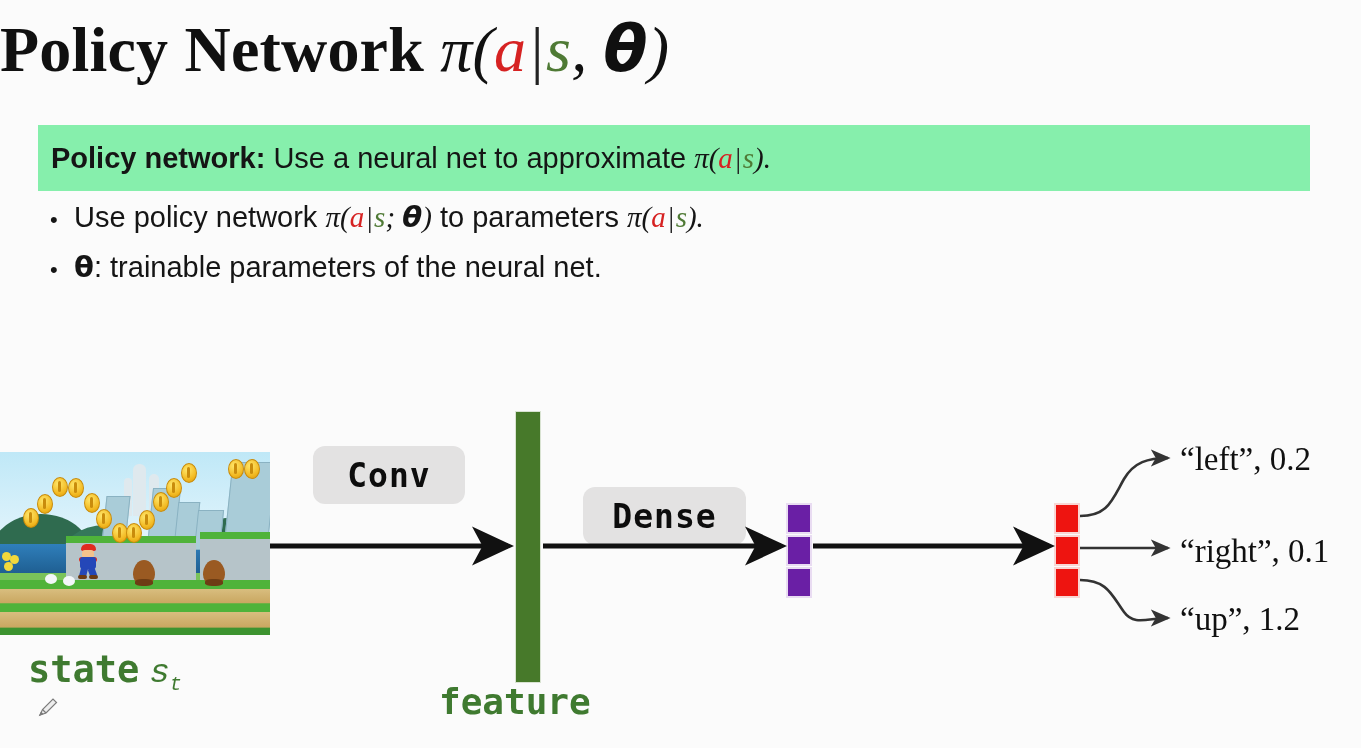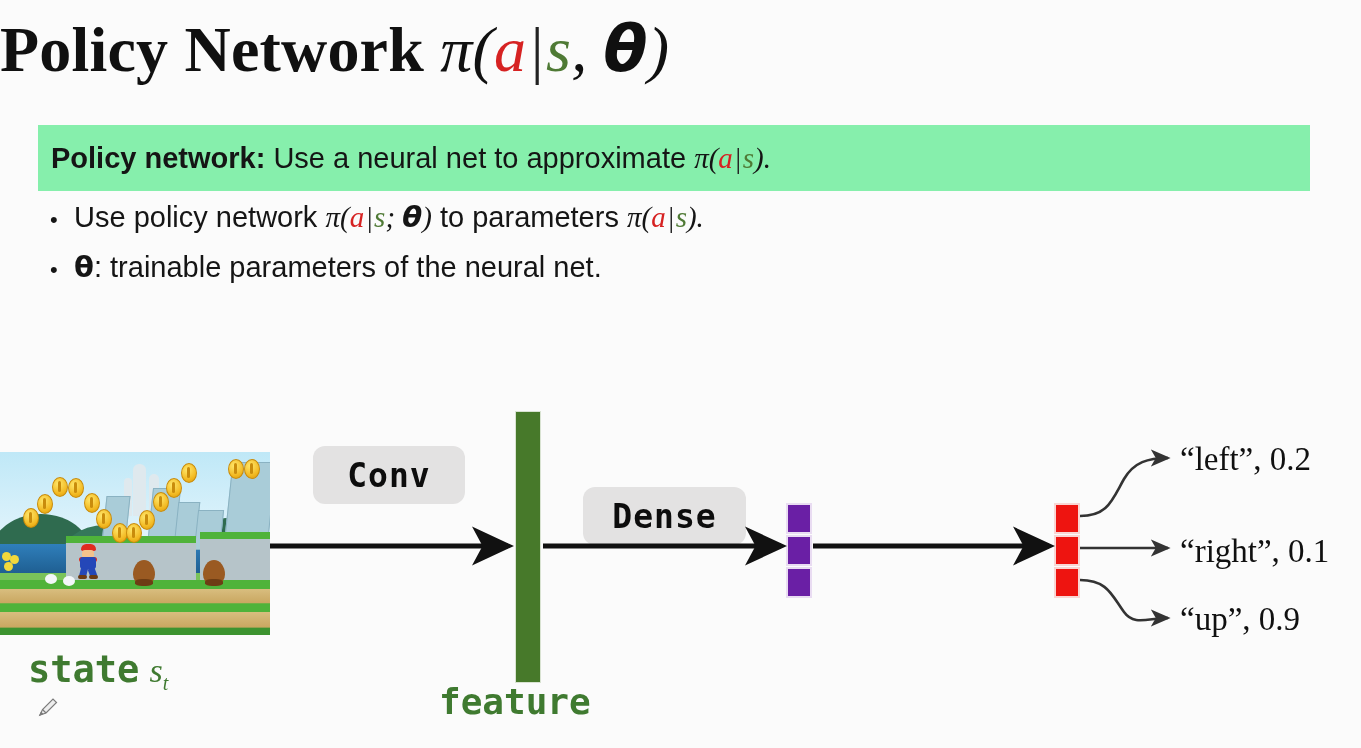--- a/index.html
+++ b/index.html
@@ -164,21 +164,21 @@
     position: absolute;
     left: 28px;
     top: 648px;
     font-family: "DejaVu Sans Mono", monospace;
     font-weight: bold;
     font-size: 37px;
     color: #3f7a30;
     white-space: nowrap;
   }
   #state-label .sub {
-    font-family: Liberation Serif, serif;
+    font-family: Liberation Mono, monospace;
     font-style: italic;
     font-weight: normal;
     font-size: 34px;
     padding-left: 10px;
   }
   #state-label .sub sub { font-size: 20px; }
 
   #pencil-cursor {
     position: absolute;
     left: 36px;
@@ -384,16 +384,16 @@
       <line x1="543" y1="546" x2="781" y2="546" stroke="#111" stroke-width="5" marker-end="url(#ah)"></line>
       <line x1="813" y1="546" x2="1049" y2="546" stroke="#111" stroke-width="5" marker-end="url(#ah)"></line>
 
       <path d="M1080 516 C 1108 516, 1112 500, 1124 479 C 1134 462, 1148 458, 1168 458" fill="none" stroke="#333" stroke-width="2.6" marker-end="url(#ahs)"></path>
       <path d="M1080 548 L 1168 548" fill="none" stroke="#333" stroke-width="2.6" marker-end="url(#ahs)"></path>
       <path d="M1080 580 C 1108 580, 1112 596, 1124 612 C 1134 626, 1148 618, 1168 618" fill="none" stroke="#333" stroke-width="2.6" marker-end="url(#ahs)"></path>
     </svg>
 
     <div class="out-label" id="lab-1">“left”, 0.2</div>
     <div class="out-label" id="lab-2">“right”, 0.1</div>
-    <div class="out-label" id="lab-3">“up”, 0.9</div>
+    <div class="out-label" id="lab-3">“up”, 1.2</div>
 
   </div>
 </div>
 
 </body></html>

